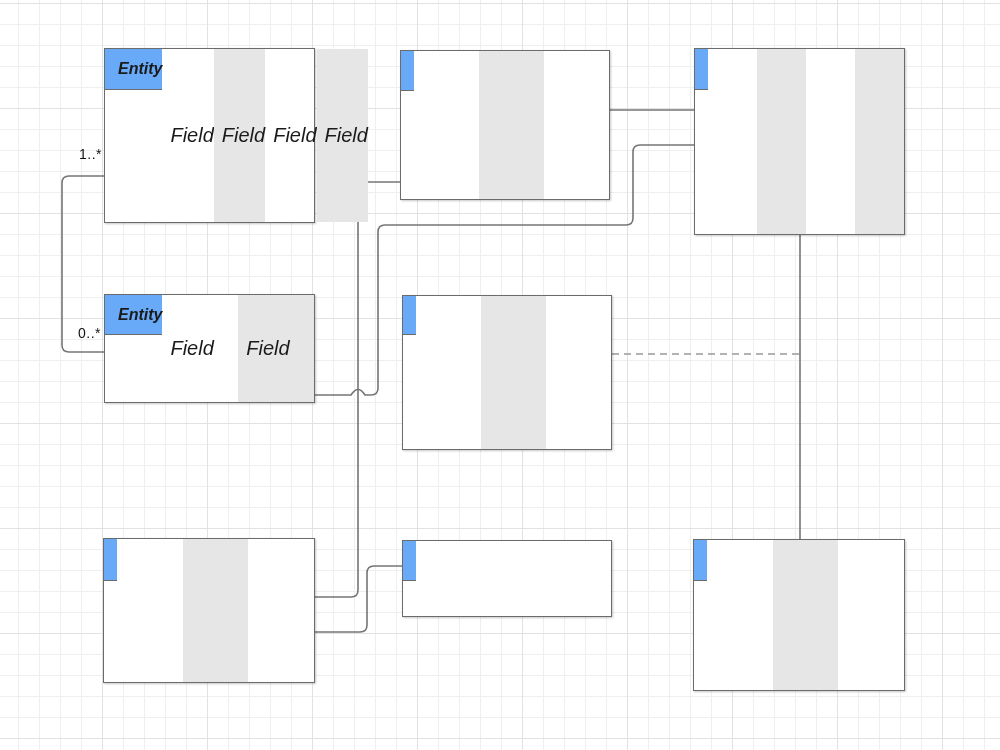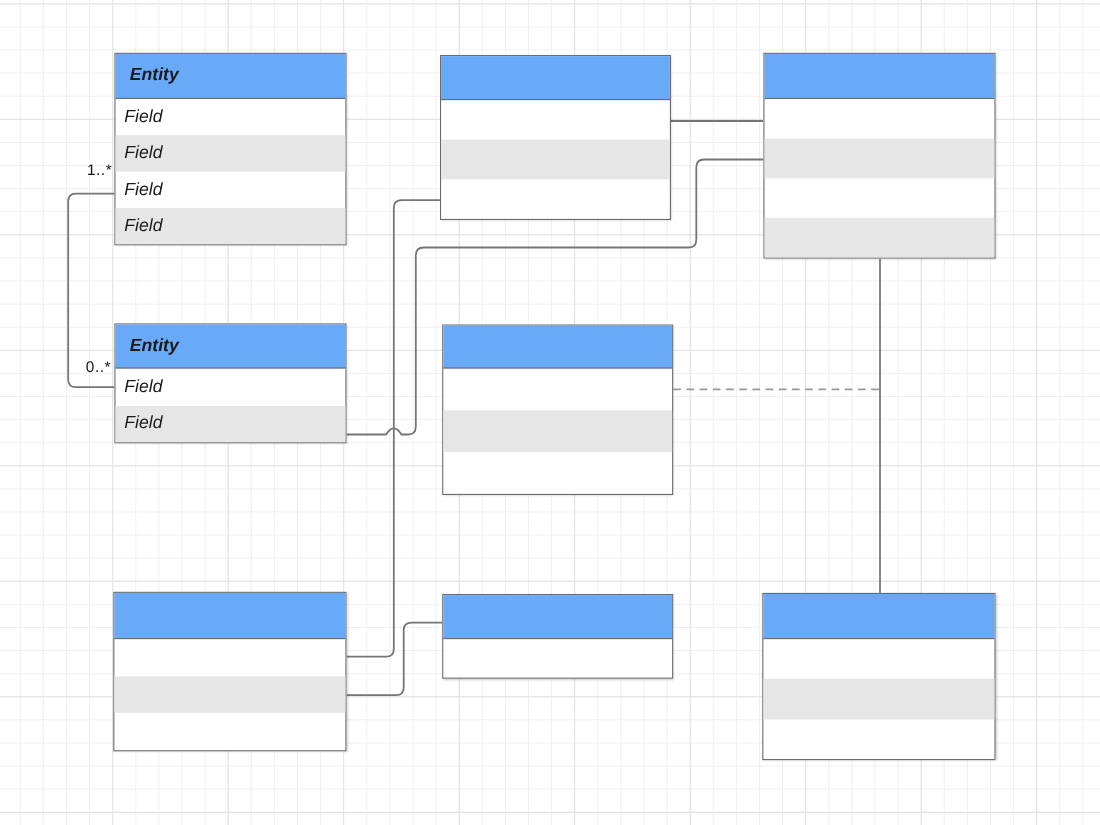--- a/index.html
+++ b/index.html
@@ -13,37 +13,37 @@
       linear-gradient(to right, #e2e2e2 1px, transparent 1px),
       linear-gradient(to bottom, #e2e2e2 1px, transparent 1px),
       linear-gradient(to right, #efefef 1px, transparent 1px),
       linear-gradient(to bottom, #efefef 1px, transparent 1px);
     background-size:105px 105px,105px 105px,21px 21px,21px 21px;
     background-position:-3px 0, 0 3px, -3px 0, 0 3px;
   }
   .entity{
     position:absolute;
     box-sizing:border-box;
-    display:flex;flex-direction:column;
+    display:flex;flex-direction:row;
     background:#ffffff;
     border:1.6px solid #6b6b6b;
     box-shadow:1px 1px 2px rgba(0,0,0,0.22);
   }
   .hdr{
     flex:none;box-sizing:border-box;
     background:#68a9f8;
     border-bottom:1.6px solid #6b6b6b;
     display:flex;align-items:center;
     padding-left:13px;
     font-style:italic;font-weight:600;font-size:16px;color:#1a1a1a;
   }
   .row{
     flex:1;display:flex;align-items:center;
     padding-left:8px;
-    font-style:italic;font-size:16px;color:#1a1a1a;
+    font-style:italic;font-size:20px;color:#1a1a1a;
   }
   .row.alt{background:#e6e6e6;}
   
   .e1{left:104px;top:48px;width:211px;height:175px}.e1 .hdr{height:41px}
   .e2{left:400px;top:50px;width:210px;height:150px}.e2 .hdr{height:40px}
   .e3{left:694px;top:48px;width:211px;height:187px}.e3 .hdr{height:41px}
   .e4{left:104px;top:294px;width:211px;height:109px}.e4 .hdr{height:40px}
   .e5{left:402px;top:295px;width:210px;height:155px}.e5 .hdr{height:39px}
   .e6{left:103px;top:538px;width:212px;height:145px}.e6 .hdr{height:42px}
   .e7{left:402px;top:540px;width:210px;height:77px}.e7 .hdr{height:40px}

